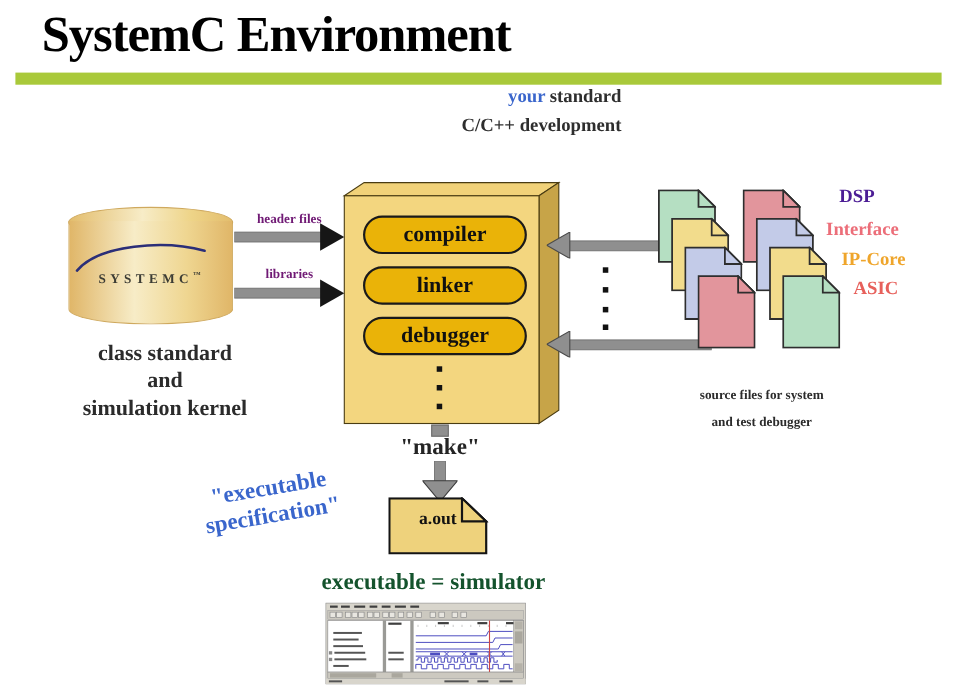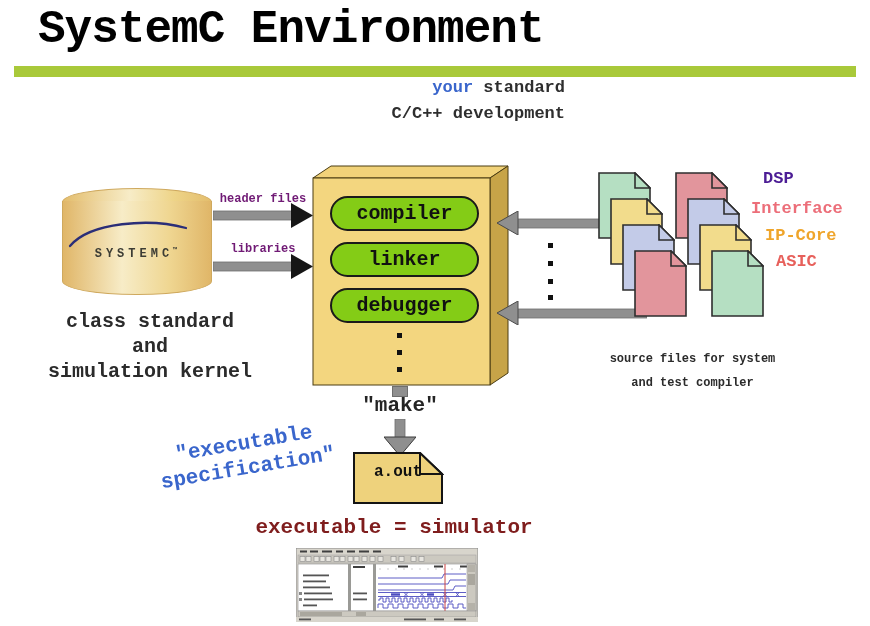--- a/index.html
+++ b/index.html
@@ -1,17 +1,17 @@
 <!DOCTYPE html>
 <html><head>
 <meta charset="utf-8">
 <style>
   html,body{margin:0;padding:0;background:#fff;}
   #slide{position:relative;width:870px;height:626px;background:#fff;overflow:hidden;
-         font-family:Liberation Mono, monospace;color:#2b2b2b;}
+         font-family:Liberation Serif, serif;color:#2b2b2b;}
   .abs{position:absolute;}
   
   #title{left:38px;top:4px;font-size:46px;font-weight:700;color:#000;letter-spacing:-1px;}
   #accent-bar{left:14px;top:66px;width:842px;height:11px;background:#a9c93a;}
   
   #note{left:245px;top:75px;width:320px;text-align:right;font-size:17px;font-weight:700;line-height:26px;color:#2e2e2e;}
   #note .blue{color:#3a66cc;}
   
   #cyl{left:62px;top:188px;width:150px;height:106px;}
   #cyl-top{left:0;top:0;width:148px;height:26px;border-radius:50%;
@@ -23,33 +23,33 @@
             border-radius:0 0 74px 74px / 0 0 14px 14px;}
   #cyl-logo-text{left:6px;top:58px;width:136px;text-align:center;font-size:12px;font-weight:700;
                  letter-spacing:4px;color:#3c3c34;}
   #cyl-logo-text sup{font-size:7px;letter-spacing:0;}
   #lib-caption{left:30px;top:309px;width:240px;text-align:center;font-size:20px;font-weight:700;line-height:25px;}
   
   .arrow-label{font-size:12px;font-weight:700;color:#701a75;text-align:center;}
   #hf-label{left:210px;top:192px;width:106px;}
   #lib-label{left:210px;top:242px;width:106px;}
   
-  .pill{width:145px;height:31px;background:#84cc16;border:2px solid #1a1a1a;border-radius:18px;
+  .pill{width:145px;height:31px;background:#eab308;border:2px solid #1a1a1a;border-radius:18px;
         text-align:center;font-size:20px;font-weight:700;line-height:31px;color:#111;}
   #pill-compiler{left:330px;top:196px;}
   #pill-linker{left:330px;top:242px;}
   #pill-debugger{left:330px;top:288px;}
   
   .dot{position:absolute;width:5px;height:5px;background:#111;}
   #box-stub{left:392px;top:386px;width:14px;height:9px;background:#8f8f8f;border:1px solid #6e6e6e;}
   #make-label{left:330px;top:394px;width:140px;text-align:center;font-size:21px;font-weight:700;color:#242424;}
   #aout-label{left:353px;top:463px;width:90px;text-align:center;font-size:16px;font-weight:700;color:#111;}
   #exec-spec{left:146px;top:431px;width:200px;text-align:center;font-size:21px;font-weight:700;
              line-height:25px;color:#3a66cc;transform:rotate(-9.5deg);}
-  #sim-caption{left:254px;top:516px;width:280px;text-align:center;font-size:21px;font-weight:700;color:#7f1d1d;}
+  #sim-caption{left:254px;top:516px;width:280px;text-align:center;font-size:21px;font-weight:700;color:#14532d;}
   
   #src-caption{left:545px;top:347px;width:295px;text-align:center;font-size:12px;font-weight:700;line-height:24px;}
   .type-label{font-size:17px;font-weight:700;}
   #lbl-dsp{left:763px;top:169px;color:#4c1d95;}
   #lbl-interface{left:751px;top:199px;color:#ec6e79;}
   #lbl-ipcore{left:765px;top:226px;color:#efa52b;}
   #lbl-asic{left:776px;top:252px;color:#e7605b;}
   .z1{z-index:1;} .z2{z-index:2;} .z3{z-index:3;}
   svg{display:block;}
 </style>
@@ -170,21 +170,21 @@
       <polygon points="37,1 37,16 52,16" fill="#b5dfc2" stroke="#2e2e2e" stroke-width="1.6"></polygon>
     </svg>
 
   <div class="abs type-label z3" id="lbl-dsp">DSP</div>
   <div class="abs type-label z3" id="lbl-interface">Interface</div>
   <div class="abs type-label z3" id="lbl-ipcore">IP-Core</div>
   <div class="abs type-label z3" id="lbl-asic">ASIC</div>
 
   <div class="abs" id="src-caption">
     <span>source files for system</span><br>
-    <span>and test compiler</span>
+    <span>and test debugger</span>
   </div>
 
   <svg class="abs" style="left:296px;top:548px;" width="182" height="74" viewBox="0 0 182 74">
     <rect x="0" y="0" width="182" height="74" fill="#d8d5cc" stroke="#8a8a8a" stroke-width="1"></rect>
 
     <g fill="#3f3f3f">
       <rect x="4" y="2.5" width="7" height="2"></rect>
         <rect x="14" y="2.5" width="8" height="2"></rect>
       <rect x="26" y="2.5" width="10" height="2"></rect>
         <rect x="40" y="2.5" width="7" height="2"></rect>

